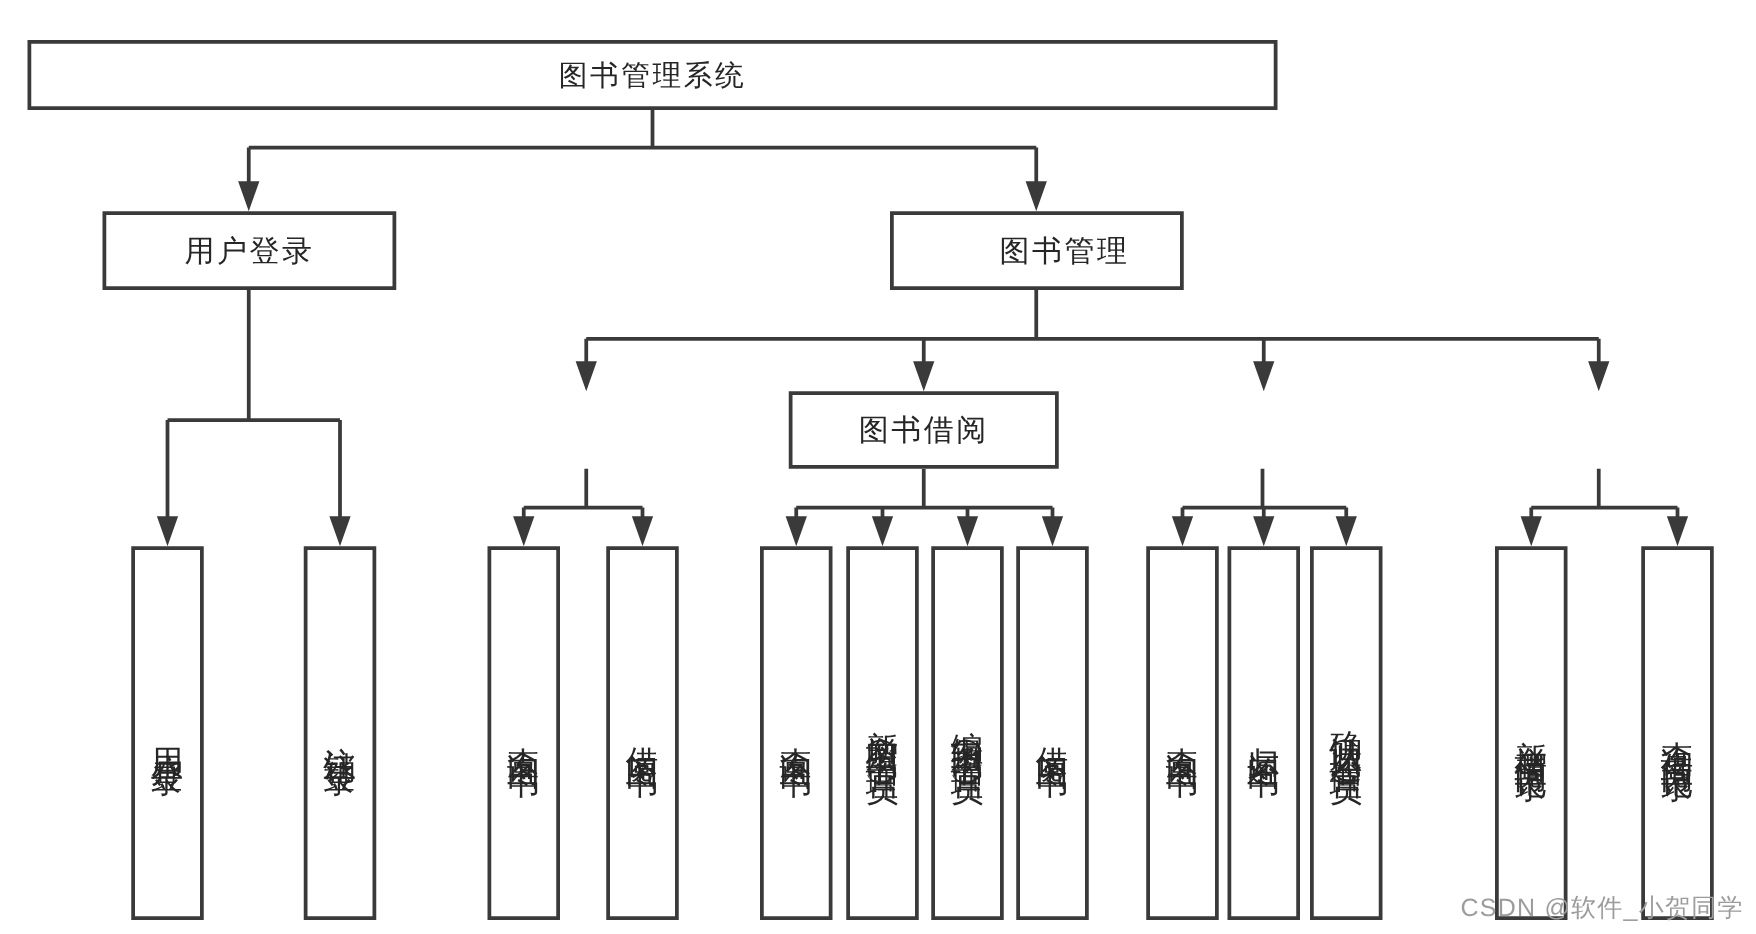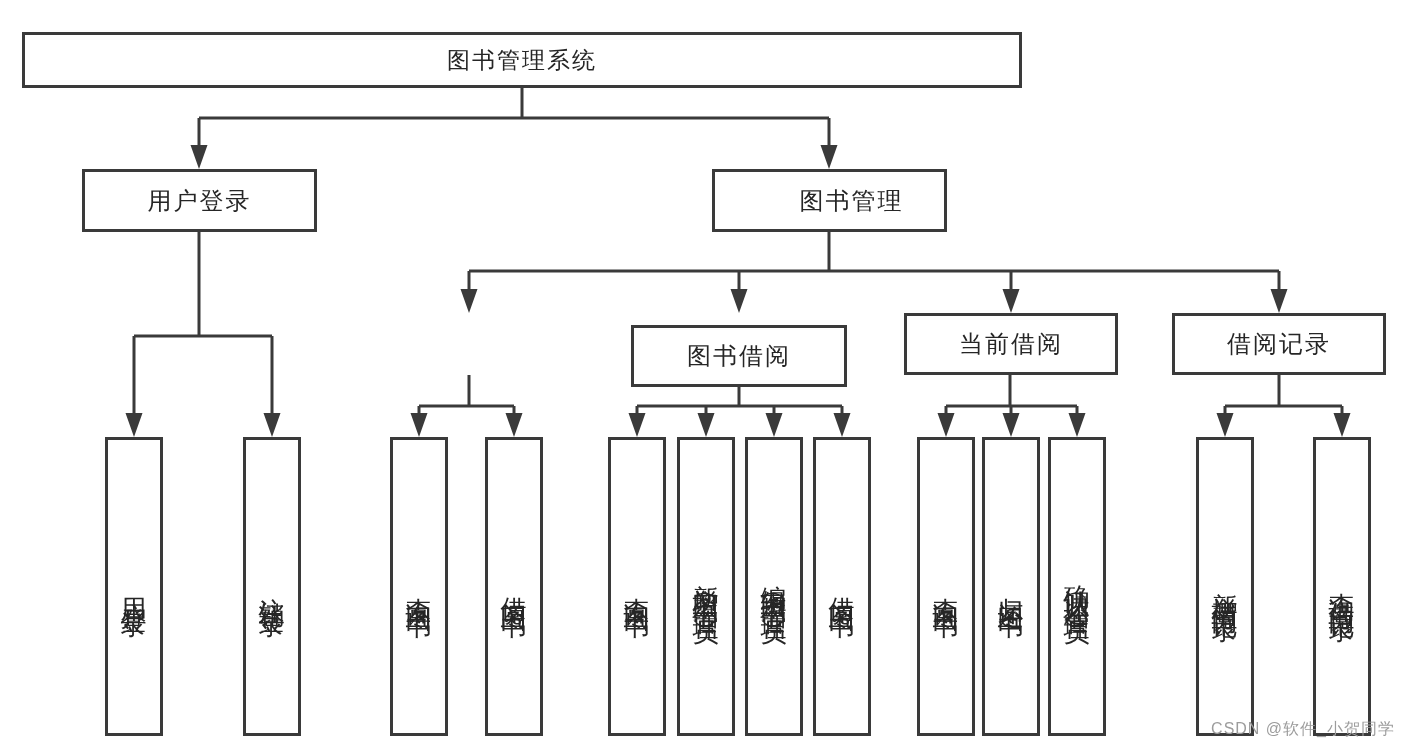--- a/index.html
+++ b/index.html
@@ -60,21 +60,21 @@
     text-orientation: mixed;
     font-size: 26px;
     letter-spacing: 5px;
     line-height: 1;
     white-space: nowrap;
   }
   .watermark {
     position: absolute;
     right: 10px;
     bottom: 7px;
-    font-size: 16px;
+    font-size: 20px;
     letter-spacing: 1px;
     color: var(--watermark-color);
     white-space: nowrap;
   }
 </style>
 </head>
 <body>
 
 <div class="stage">
 
@@ -104,28 +104,22 @@
     <span class="label">图书管理系统</span>
   </div>
 
   <div class="node branch-node" style="left:82px; top:169px; width:235px; height:63px;">
     <span class="label">用户登录</span>
   </div>
   <div class="node branch-node" style="left:712px; top:169px; width:235px; height:63px;padding-left:44px;">
     <span class="label">图书管理</span>
   </div>
 
-  <div class="node branch-node" style="left:631px; top:313px; width:216px; height:62px;margin-top:12px;">
+  <div class="node branch-node" style="left:631px; top:313px; width:216px; height:62px;">
     <span class="label">图书借阅</span>
-  </div>
-  <div class="node branch-node" style="left:904px; top:313px; width:214px; height:62px;">
-    <span class="label">当前借阅</span>
-  </div>
-  <div class="node branch-node" style="left:1172px; top:313px; width:214px; height:62px;">
-    <span class="label">借阅记录</span>
   </div>
 
   <div class="node leaf" style="left:105px;">
     <span class="label">用户登录</span>
   </div>
   <div class="node leaf" style="left:243px;">
     <span class="label">注销登录</span>
   </div>
 
   <div class="node leaf" style="left:390px;">

